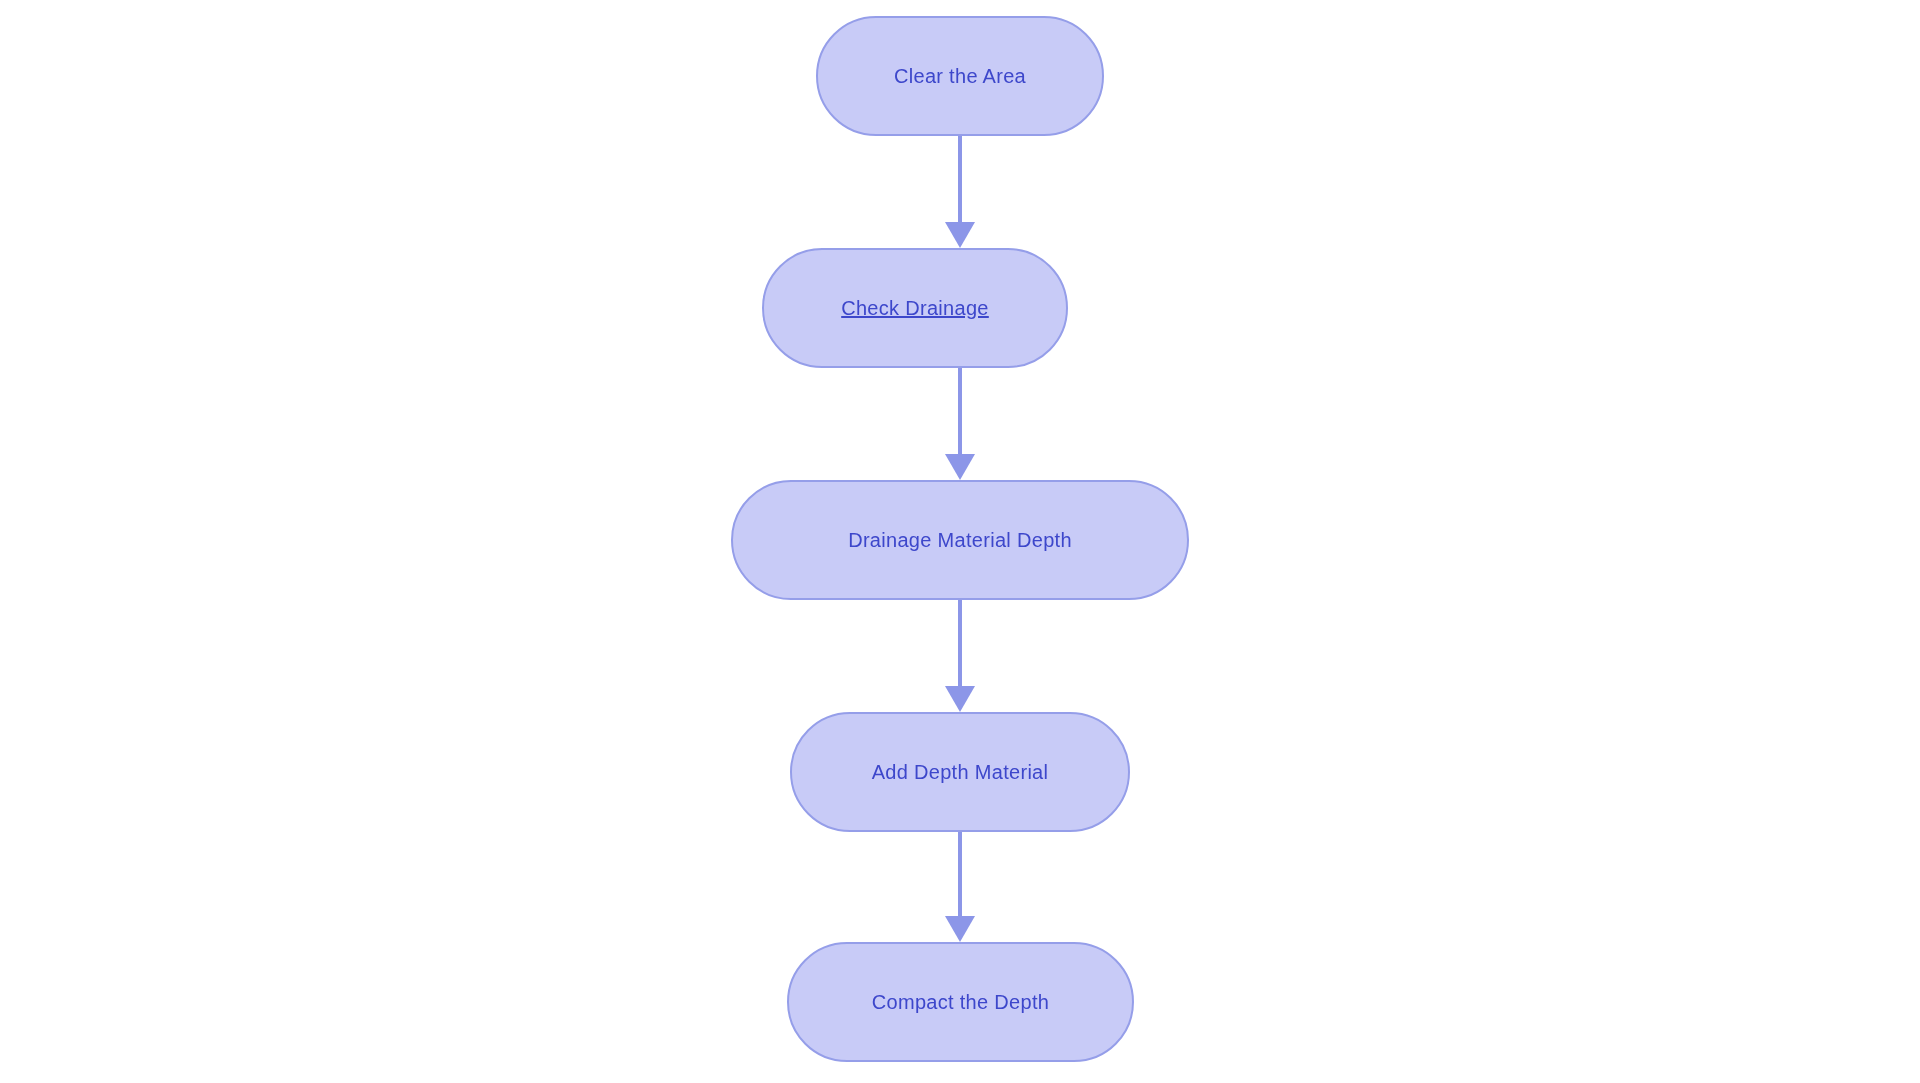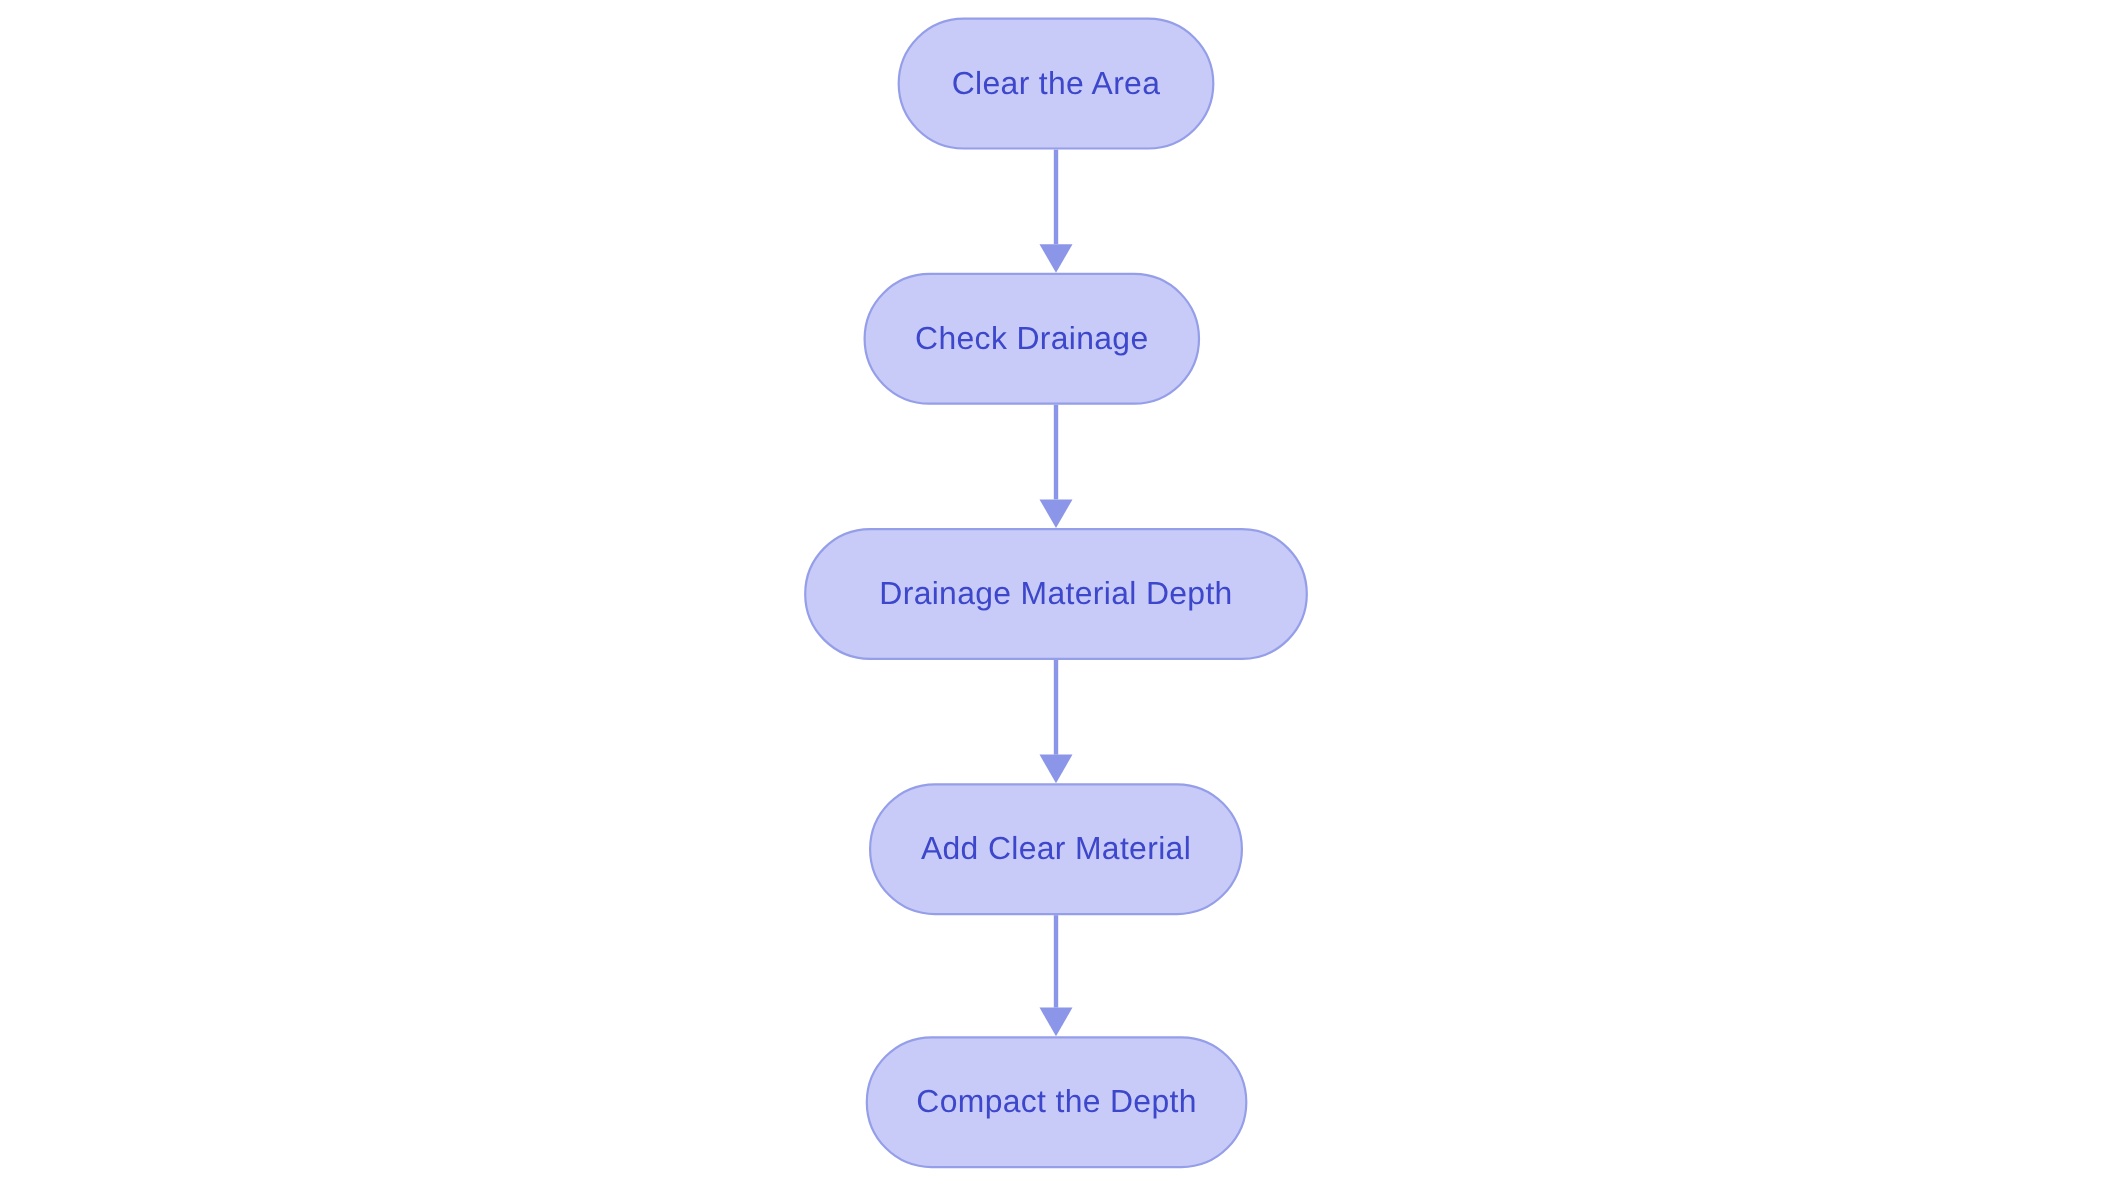--- a/index.html
+++ b/index.html
@@ -19,26 +19,26 @@
     position: absolute;
     height: 120px;
     border-radius: 60px;
     background: var(--node-fill, #c8cbf7);
     border: 2px solid var(--node-border, #959ee9);
     box-sizing: border-box;
     display: flex;
     align-items: center;
     justify-content: center;
     color: var(--node-text, #3d47cb);
-    font-size: 29px;
+    font-size: 20px;
     letter-spacing: 0.3px;
     white-space: nowrap;
   }
   .node-1 { left: 816px; top: 16px;  width: 288px; }
-  .node-2 { left: 785px; top: 248px; width: 306px; }
+  .node-2 { left: 762px; top: 248px; width: 306px; text-decoration: underline; }
   .node-3 { left: 731px; top: 480px; width: 458px; }
   .node-4 { left: 790px; top: 712px; width: 340px; }
   .node-5 { left: 787px; top: 942px; width: 347px; }
 
   .flow-arrow {
     position: absolute;
     left: 945px;            
     width: 30px;
     display: flex;
     flex-direction: column;
@@ -87,21 +87,21 @@
   <div class="flow-node node-3">
     <span>Drainage Material Depth</span>
   </div>
 
   <div class="flow-arrow arrow-3">
     <div class="arrow-line"></div>
     <div class="arrow-head"></div>
   </div>
 
   <div class="flow-node node-4">
-    <span>Add Clear Material</span>
+    <span>Add Depth Material</span>
   </div>
 
   <div class="flow-arrow arrow-4">
     <div class="arrow-line"></div>
     <div class="arrow-head"></div>
   </div>
 
   <div class="flow-node node-5">
     <span>Compact the Depth</span>
   </div>

